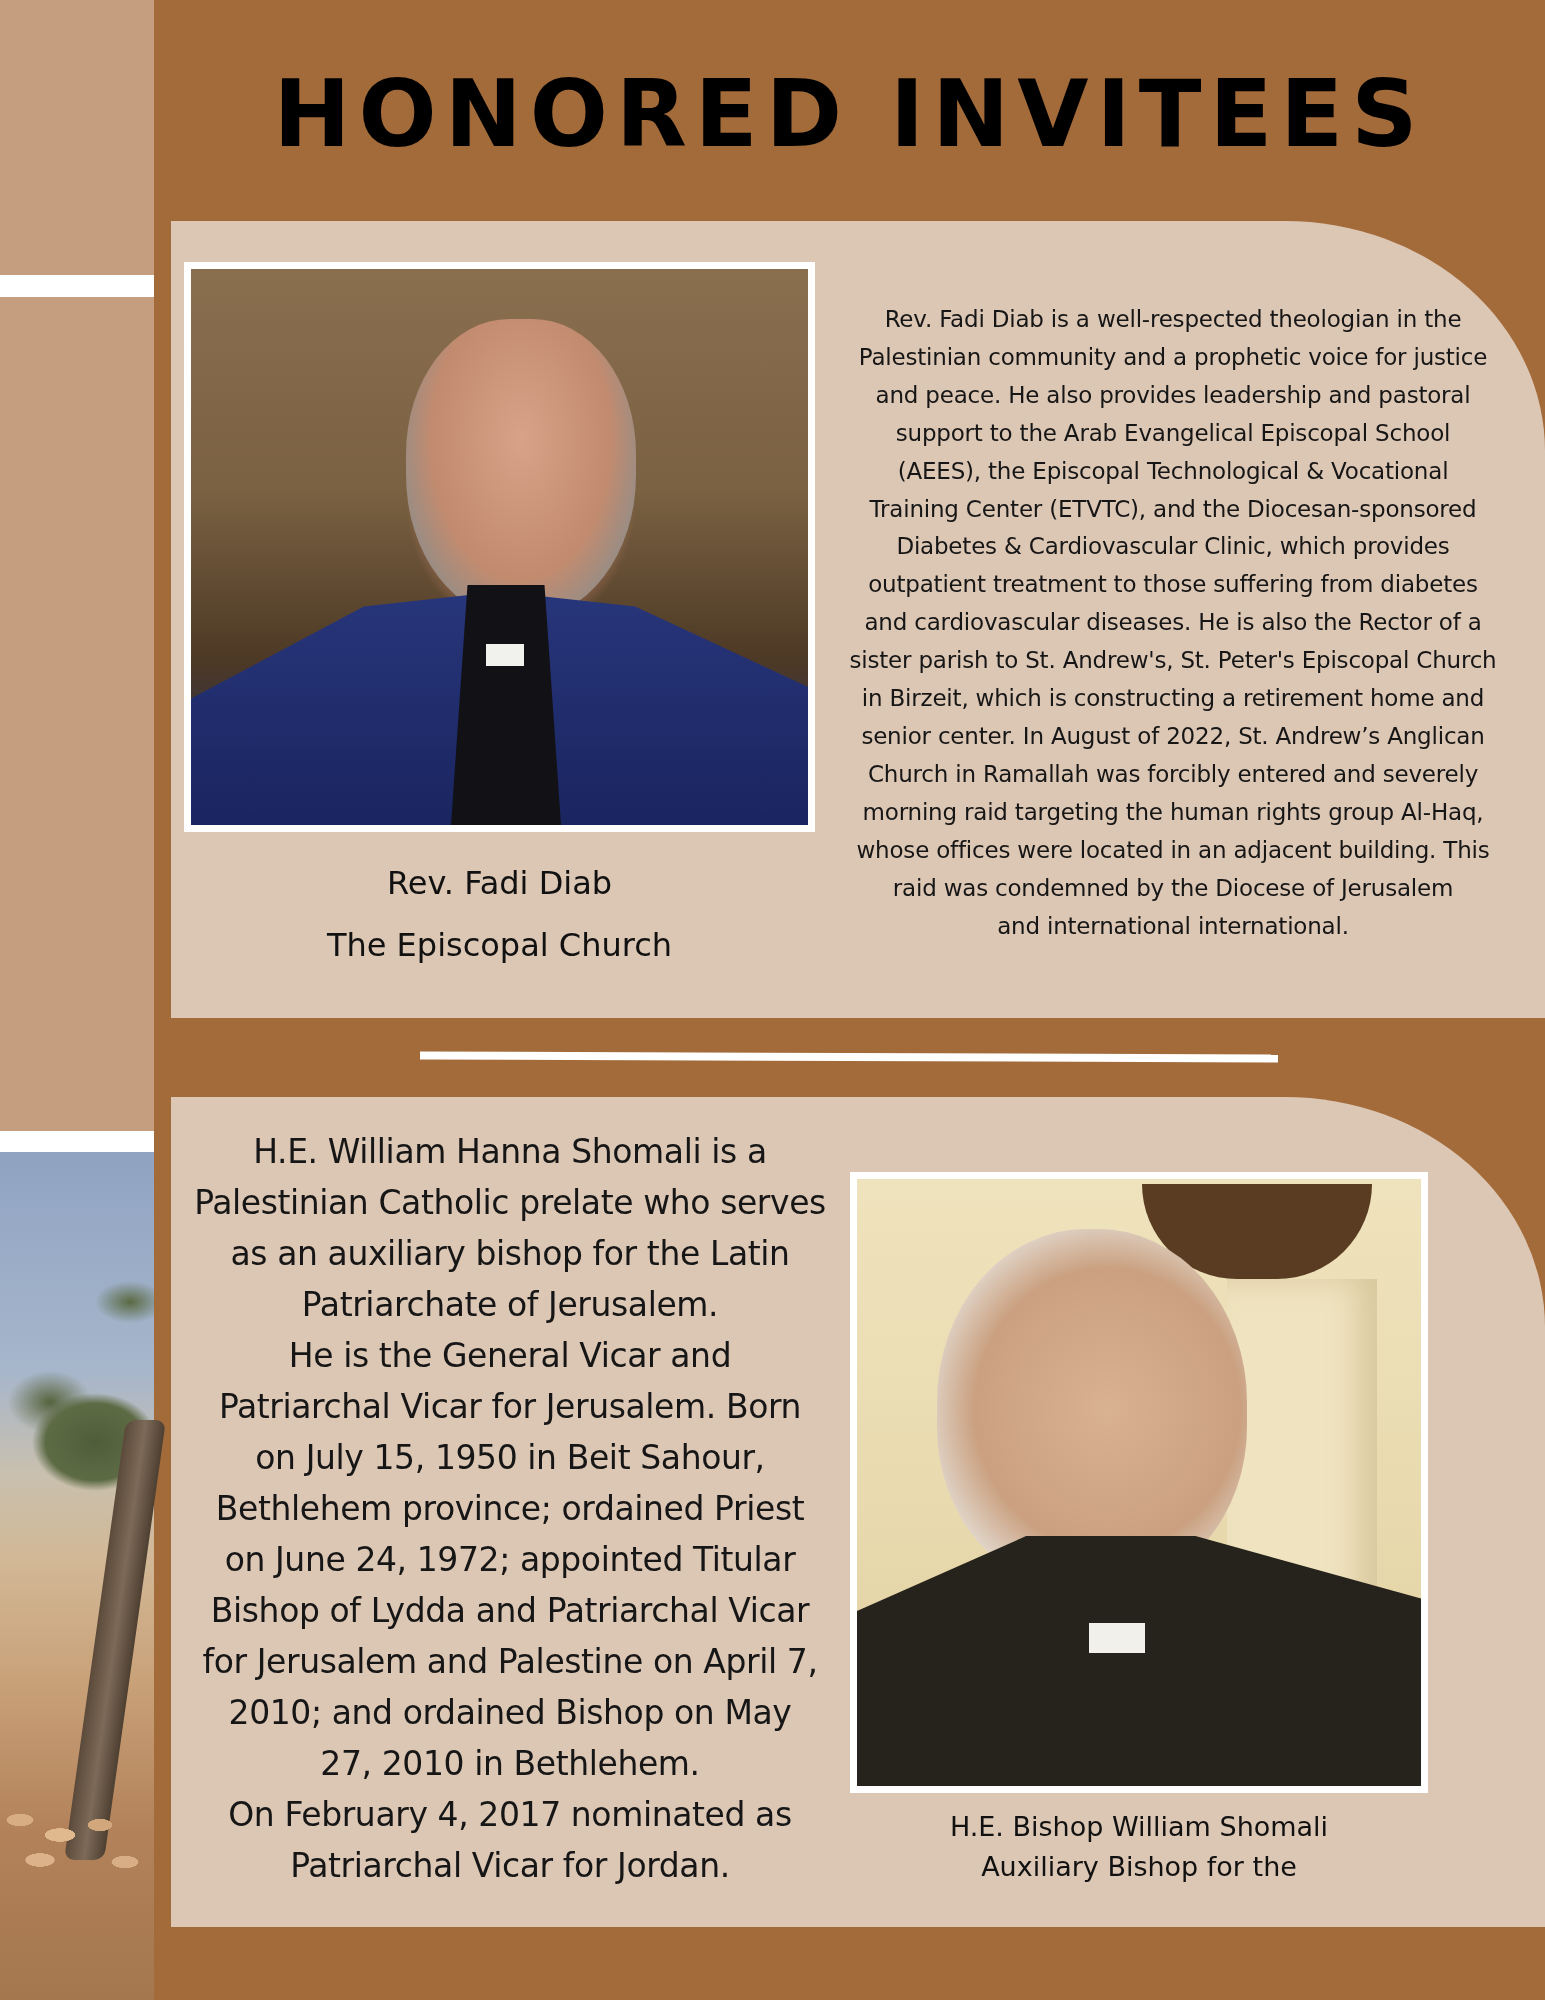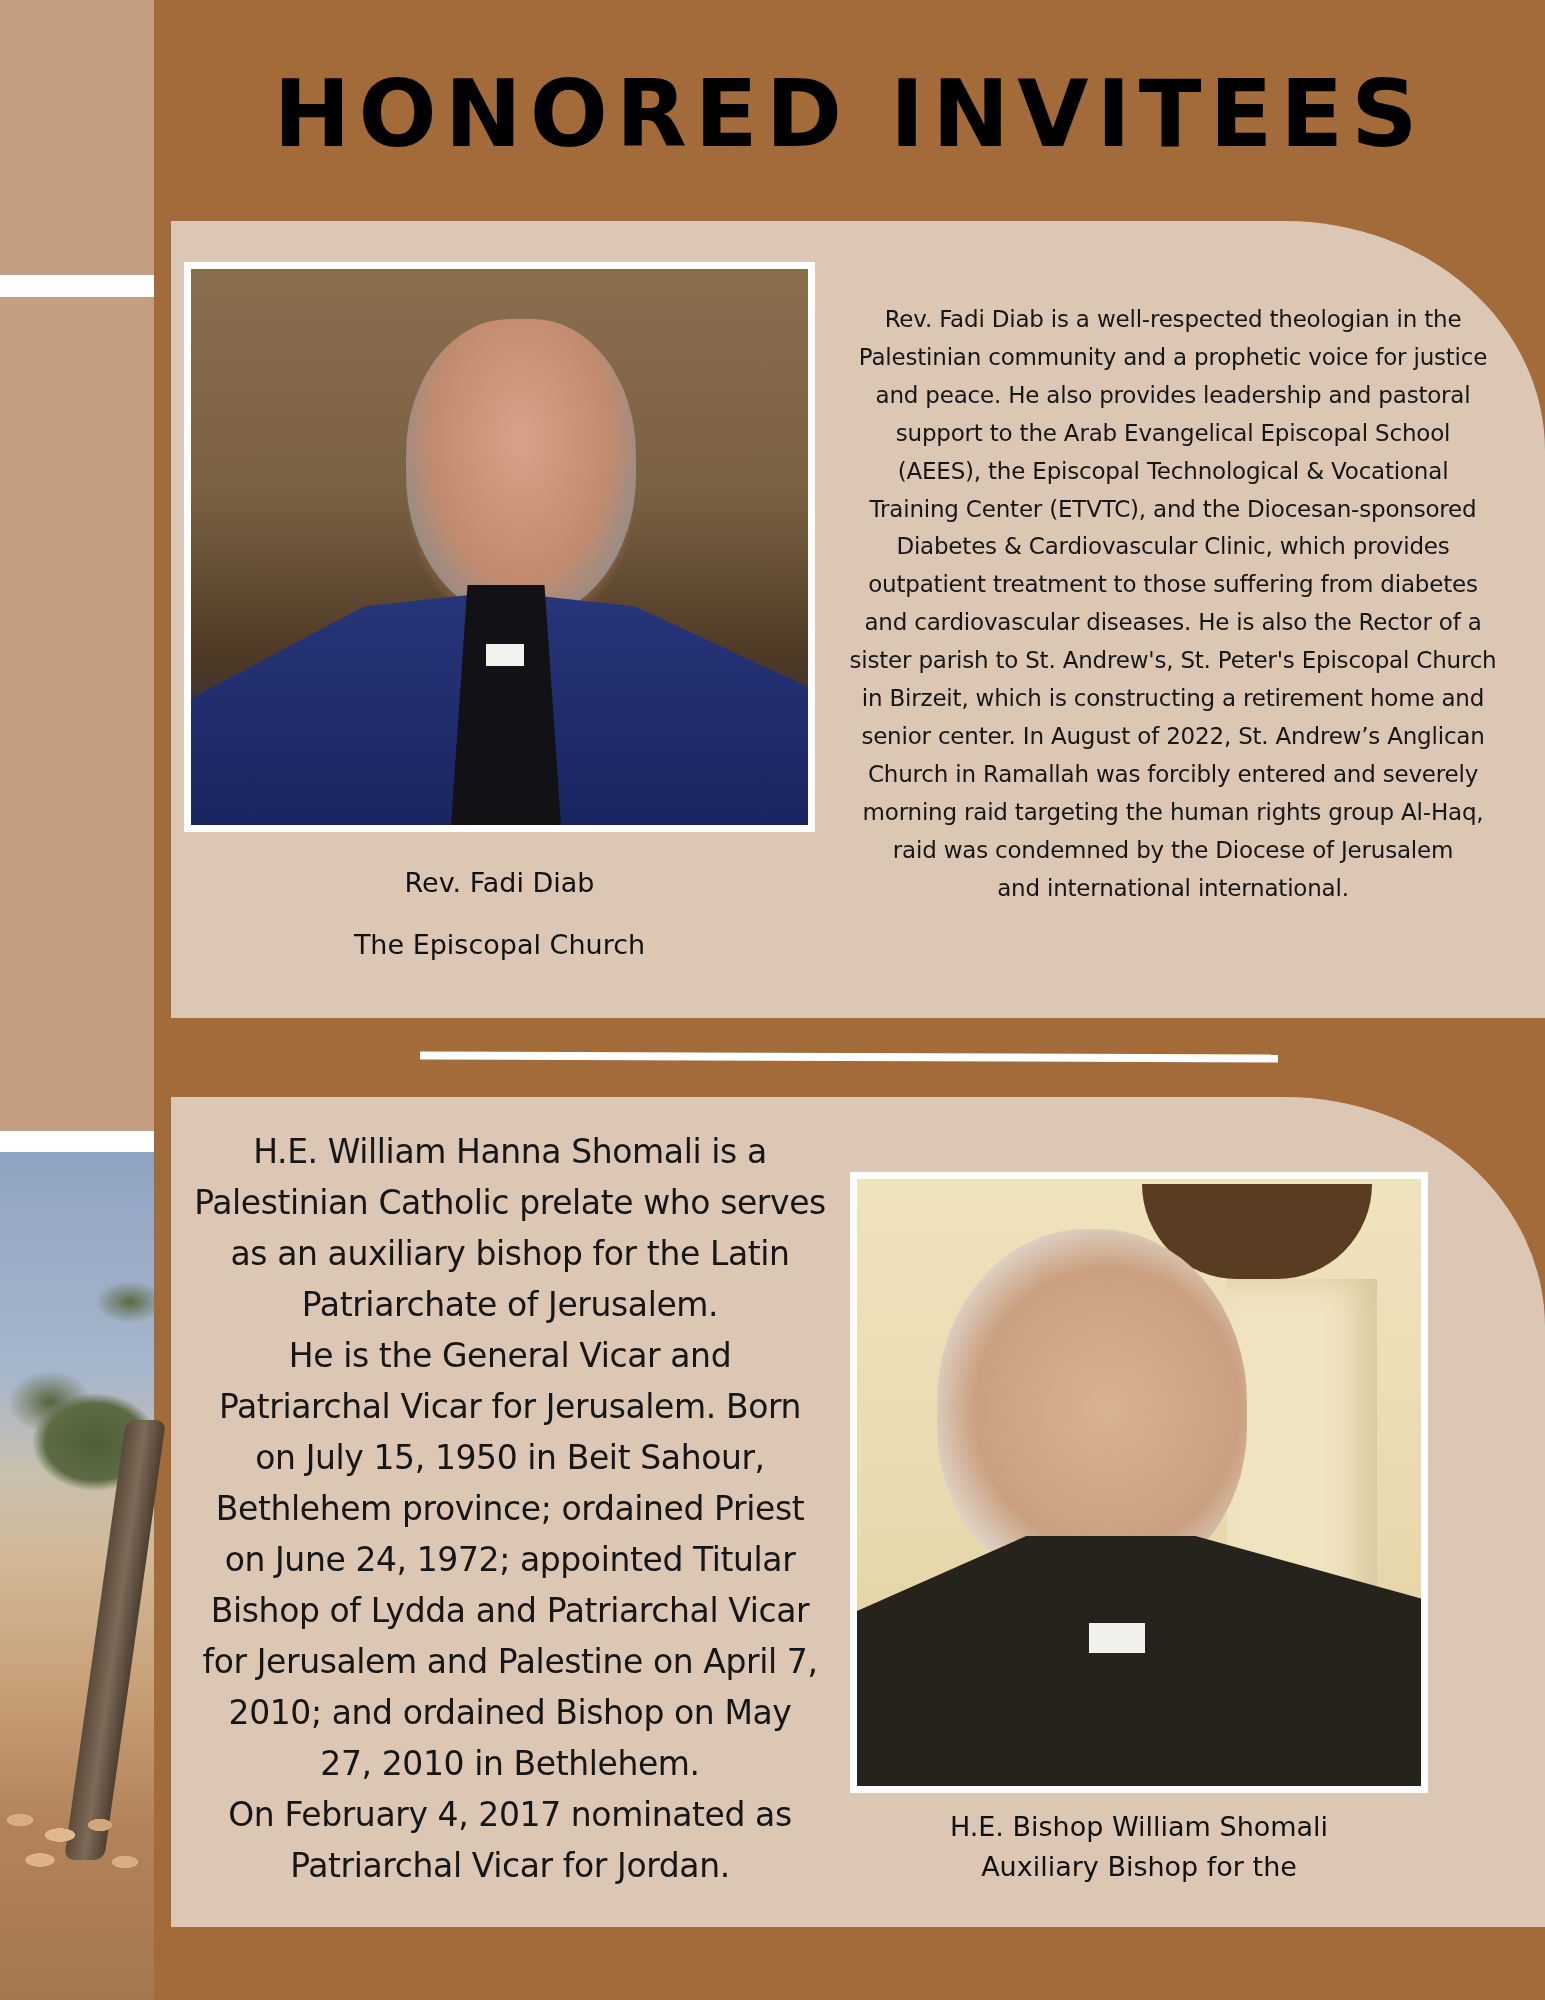--- a/index.html
+++ b/index.html
@@ -87,21 +87,21 @@
   }
   .p2-robe {
     position:absolute; left:0; right:0; bottom:0; height:250px; background:#26221c;
     clip-path:polygon(0 30%, 30% 0, 60% 0, 100% 25%, 100% 100%, 0 100%);
   }
   .p2-collar { position:absolute; left:232px; top:444px; width:56px; height:30px; background:#f2f0ea; }
 
   .caption {
     position:absolute; text-align:center; color:#111; font-family:"DejaVu Sans", sans-serif;
   }
-  .cap-1 { left:184px; top:852px; width:631px; font-size:27px; line-height:62px; }
+  .cap-1 { left:184px; top:852px; width:631px; font-size:32px; line-height:62px; }
   .cap-2 { left:850px; top:1807px; width:578px; font-size:27px; line-height:40px; }
 
   .bio { position:absolute; text-align:center; color:#161616; font-family:"DejaVu Sans", sans-serif; }
   .bio-1 { left:826px; top:301px; width:694px; font-size:23px; line-height:37.9px; letter-spacing:-0.2px; }
   .bio-2 { left:180px; top:1126px; width:660px; font-size:33px; line-height:51px; letter-spacing:-0.4px; }
   .bio .line { display:block; white-space:nowrap; }
 
   .divider {
     position:absolute; left:420px; top:1053px; width:858px; height:8px; background:#ffffff;
     transform:skewY(0.2deg);
@@ -144,20 +144,21 @@
   <span class="line">(AEES), the Episcopal Technological &amp; Vocational</span>
   <span class="line">Training Center (ETVTC), and the Diocesan-sponsored</span>
   <span class="line">Diabetes &amp; Cardiovascular Clinic, which provides</span>
   <span class="line">outpatient treatment to those suffering from diabetes</span>
   <span class="line">and cardiovascular diseases. He is also the Rector of a</span>
   <span class="line">sister parish to St. Andrew's, St. Peter's Episcopal Church</span>
   <span class="line">in Birzeit, which is constructing a retirement home and</span>
   <span class="line">senior center. In August of 2022, St. Andrew’s Anglican</span>
   <span class="line">Church in Ramallah was forcibly entered and severely</span>
   <span class="line">morning raid targeting the human rights group Al-Haq,</span>
+  <span class="line">whose offices were located in an adjacent building. This</span>
   <span class="line">raid was condemned by the Diocese of Jerusalem</span>
   <span class="line">and international international.</span>
 </div>
 
 <div class="divider"></div>
 
 <div class="card card-bottom"></div>
 
 <div class="bio bio-2">
   <span class="line">H.E. William Hanna Shomali is a</span>

